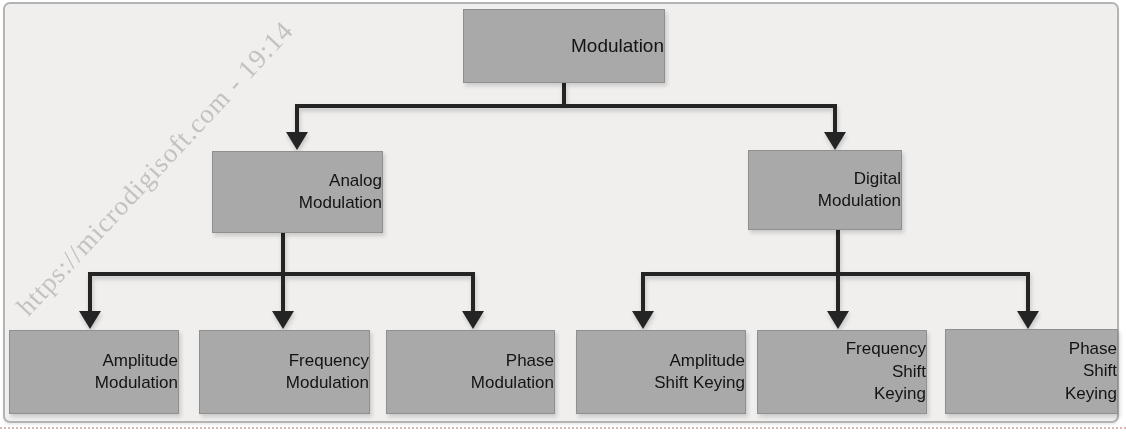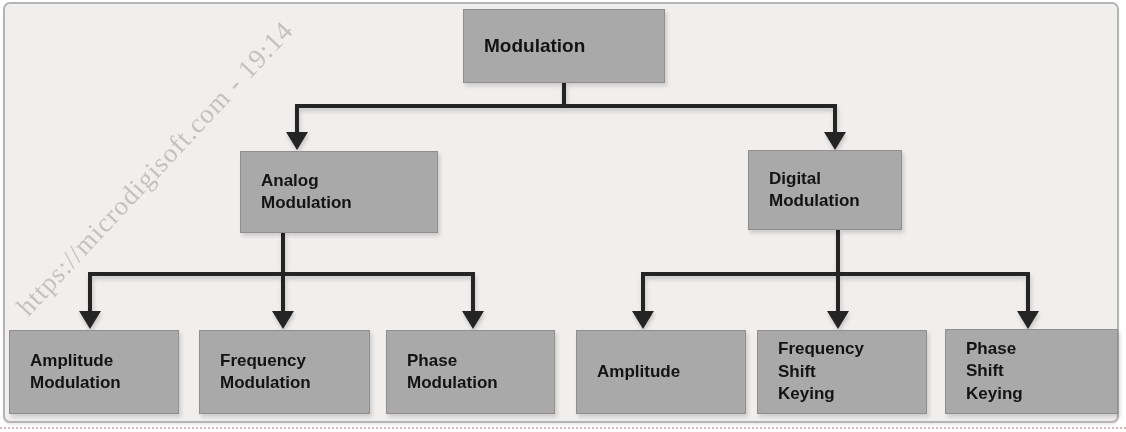--- a/index.html
+++ b/index.html
@@ -29,28 +29,28 @@
     pointer-events:none;
     filter:drop-shadow(1px 3px 2px rgba(0,0,0,0.18));
   }
   svg.connectors path{stroke:var(--connector-color,#242424);stroke-width:4;fill:none;}
   svg.connectors polygon{fill:var(--connector-color,#242424);stroke:none;}
   .node{
     position:absolute;box-sizing:border-box;
     background:var(--node-fill,#a9a9a9);
     border:1px solid var(--node-border,#8f8f8f);
     box-shadow:2px 3px 4px rgba(0,0,0,0.15);
-    display:flex;flex-direction:column;justify-content:center;align-items:flex-start;
-    text-align:center;font-weight:bold;color:var(--text-color,#131313);
+    display:flex;flex-direction:column;justify-content:center;align-items:flex-end;
+    text-align:center;font-weight:normal;color:var(--text-color,#131313);
     font-size:17px;
     padding-left:20px;
   }
   .node .ln{display:block;line-height:1.32;}
   #n-modulation{left:463px;top:9px;width:202px;height:74px;font-size:19px;}
-  #n-analog    {left:212px;top:151px;width:198px;height:82px;margin-left:28px;}
+  #n-analog    {left:212px;top:151px;width:171px;height:82px;}
   #n-digital   {left:748px;top:150px;width:154px;height:80px;}
   #n-am        {left:9px;  top:330px;width:170px;height:84px;}
   #n-fm        {left:199px;top:330px;width:171px;height:84px;}
   #n-pm        {left:386px;top:330px;width:169px;height:84px;}
   #n-ask       {left:576px;top:330px;width:170px;height:84px;}
   #n-fsk       {left:757px;top:330px;width:170px;height:84px;}
   #n-psk       {left:945px;top:329px;width:173px;height:85px;}
 </style>
 </head>
 <body>
@@ -115,20 +115,21 @@
   <span class="ln">Modulation</span>
 </div>
 
 <div class="node" id="n-pm">
   <span class="ln">Phase</span>
   <span class="ln">Modulation</span>
 </div>
 
 <div class="node" id="n-ask">
   <span class="ln">Amplitude</span>
+  <span class="ln">Shift Keying</span>
 </div>
 
 <div class="node" id="n-fsk">
   <span class="ln">Frequency</span>
   <span class="ln">Shift</span>
   <span class="ln">Keying</span>
 </div>
 
 <div class="node" id="n-psk">
   <span class="ln">Phase</span>

